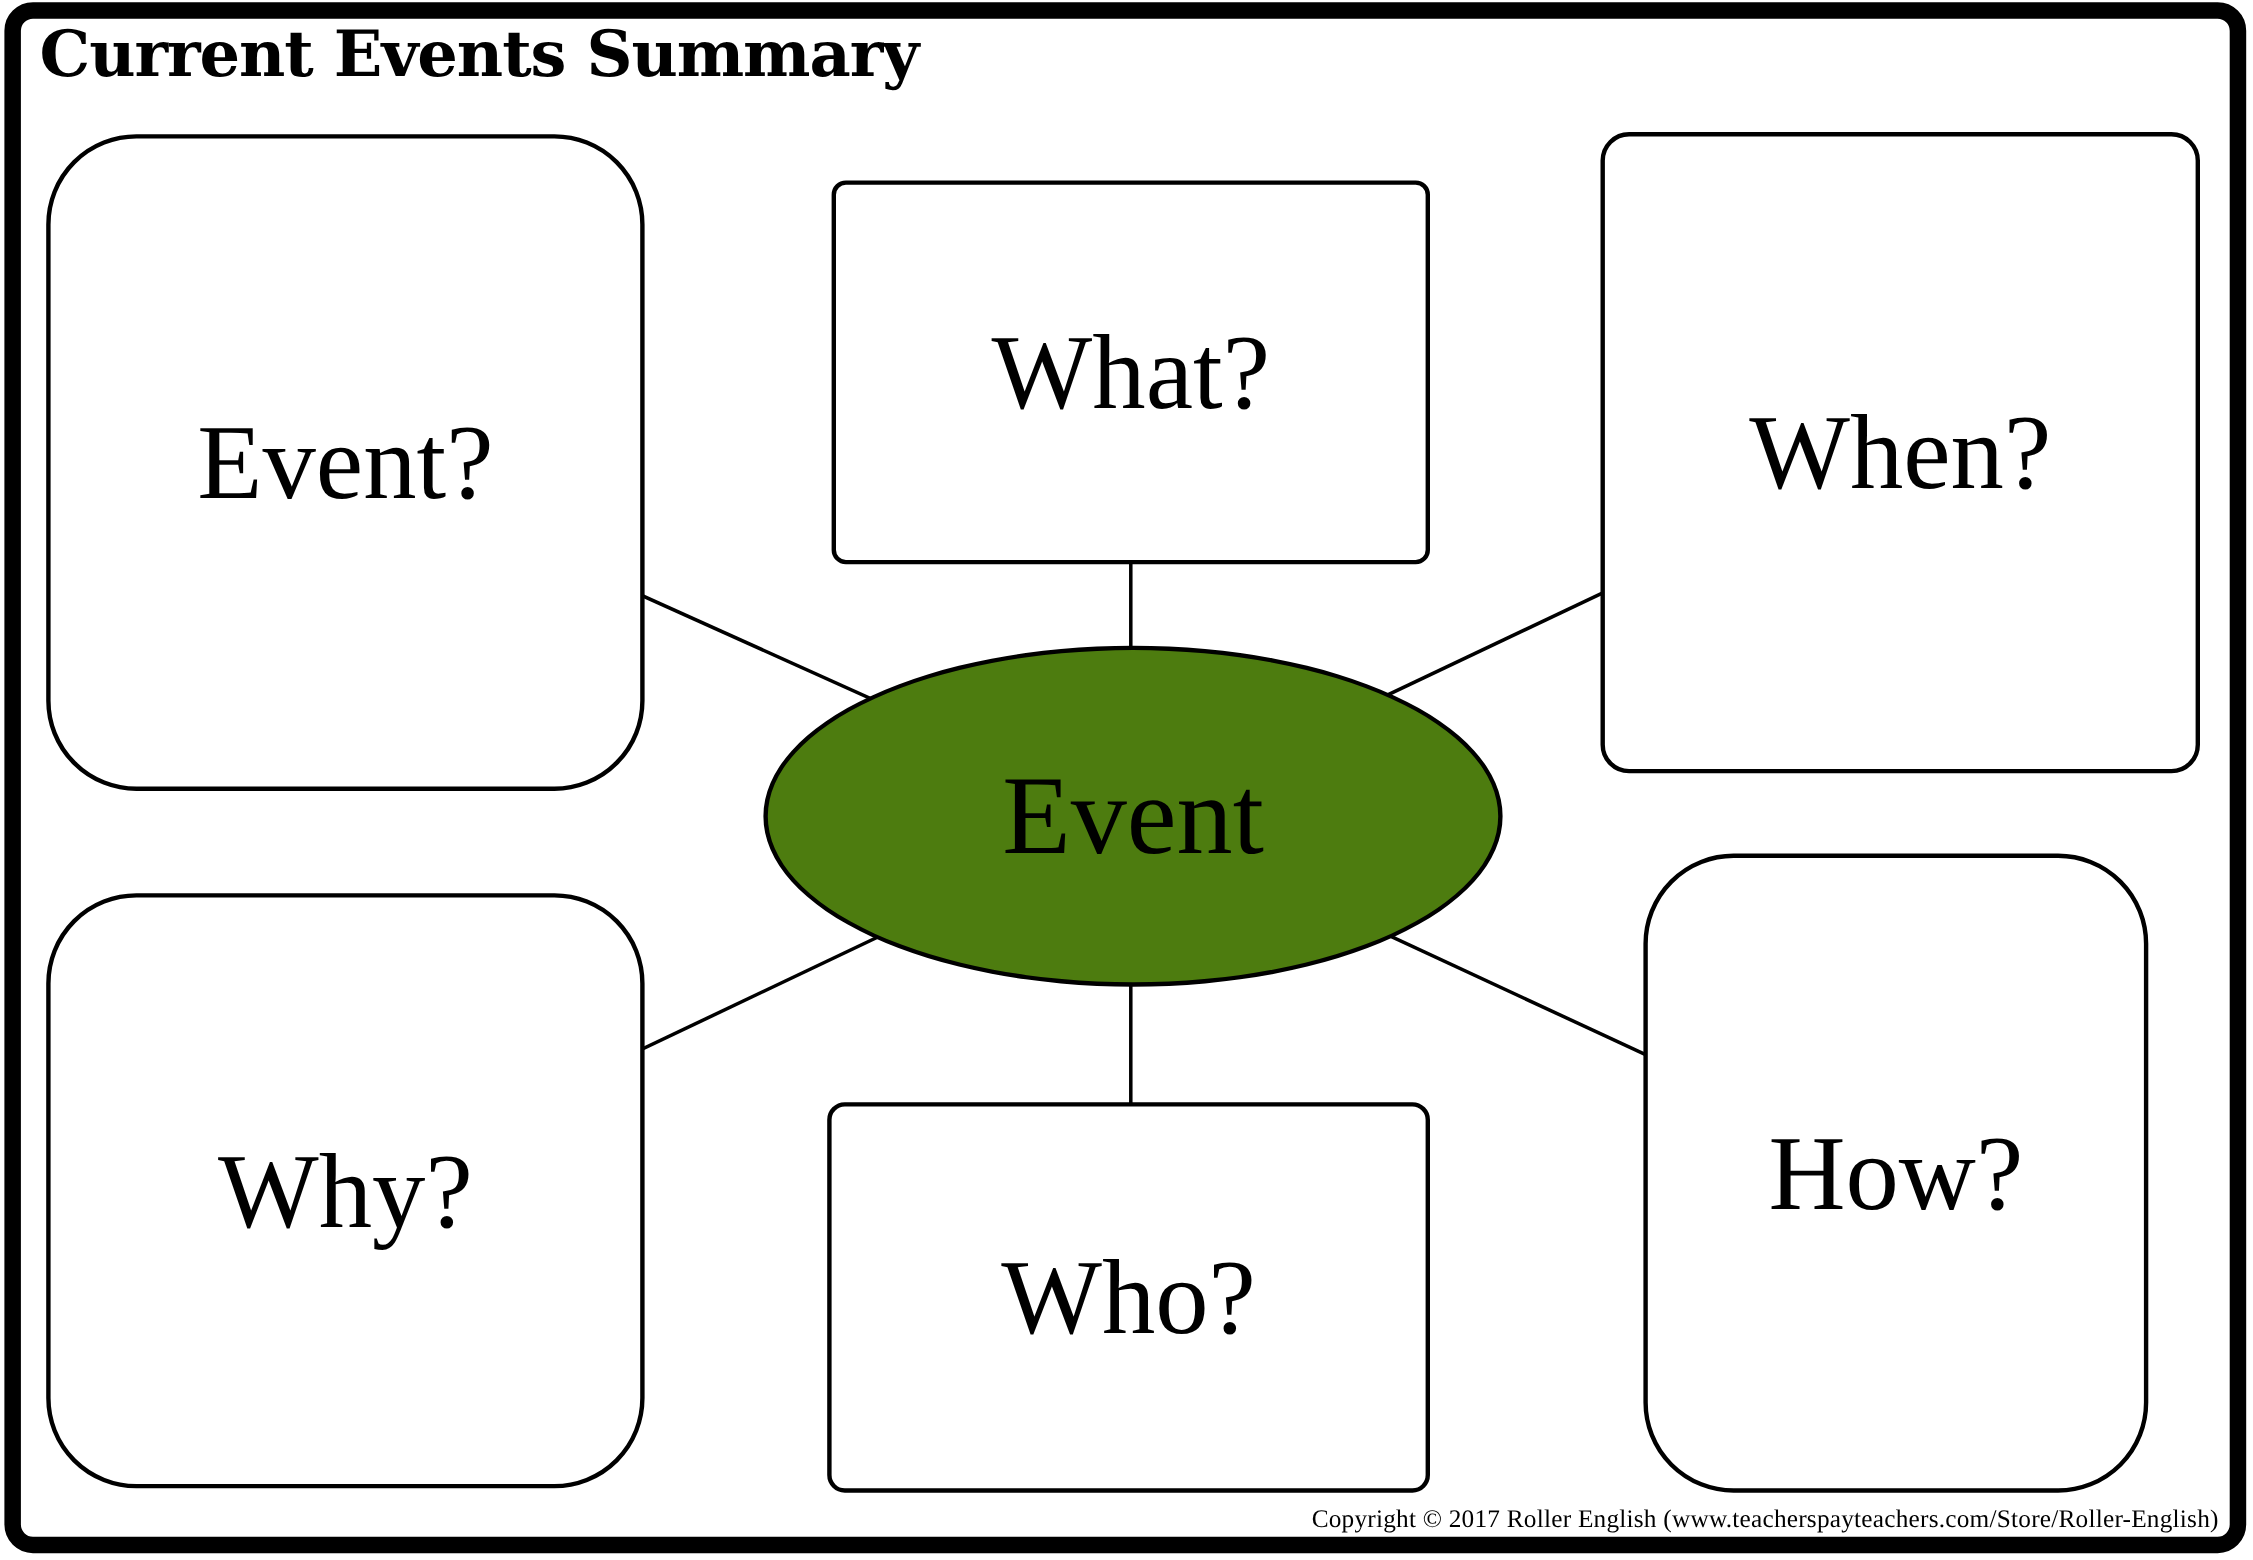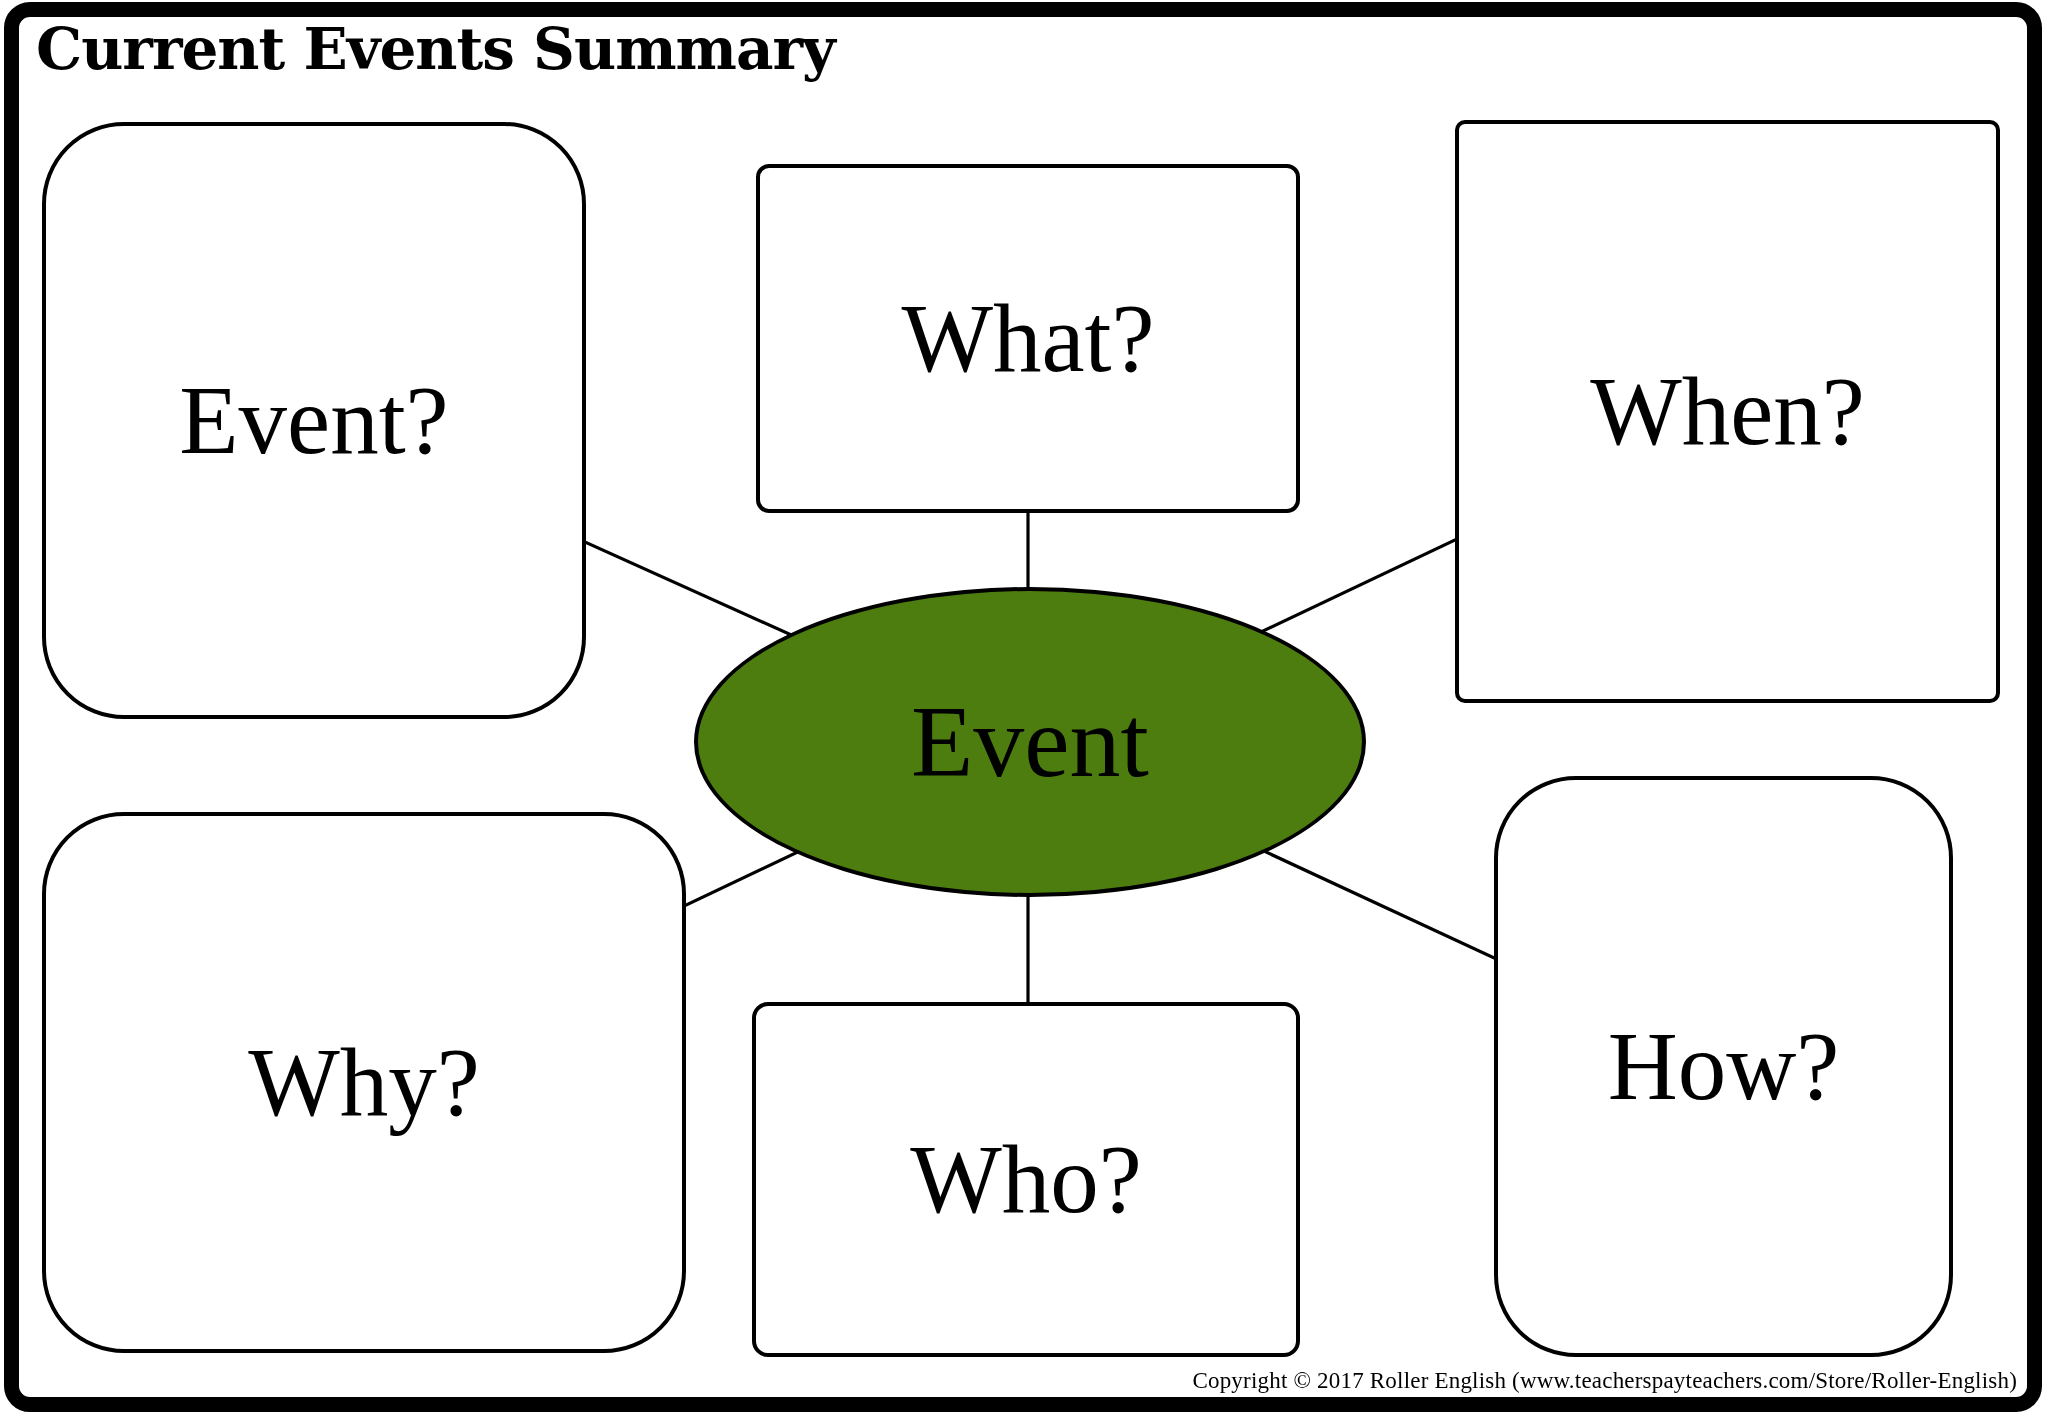--- a/index.html
+++ b/index.html
@@ -53,22 +53,22 @@
     background: #ffffff;
     border: 4px solid #000000;
     display: flex;
     align-items: center;
     justify-content: center;
     font-size: 97px;
     line-height: 1;
   }
   .node-where { left: 42px;   top: 122px;  width: 544px; height: 597px; border-radius: 82px; }
   .node-what  { left: 756px;  top: 164px;  width: 544px; height: 349px; border-radius: 13px; }
-  .node-when  { left: 1455px; top: 120px;  width: 545px; height: 583px; border-radius: 10px; }
-  .node-why   { left: 42px;   top: 812px;  width: 644px; height: 541px; border-radius: 82px; }
+  .node-when  { left: 1455px; top: 120px;  width: 545px; height: 583px; border-radius: 26px; }
+  .node-why   { left: 42px;   top: 812px;  width: 544px; height: 541px; border-radius: 82px; }
   .node-who   { left: 752px;  top: 1002px; width: 548px; height: 355px; border-radius: 16px; }
   .node-how   { left: 1494px; top: 776px;  width: 459px; height: 581px; border-radius: 82px; justify-content: center; }
   
   .center-ellipse {
     position: absolute;
     box-sizing: border-box;
     left: 694px; top: 587px;
     width: 672px; height: 310px;
     background: #4d7c0f;
     border: 4px solid #000000;

